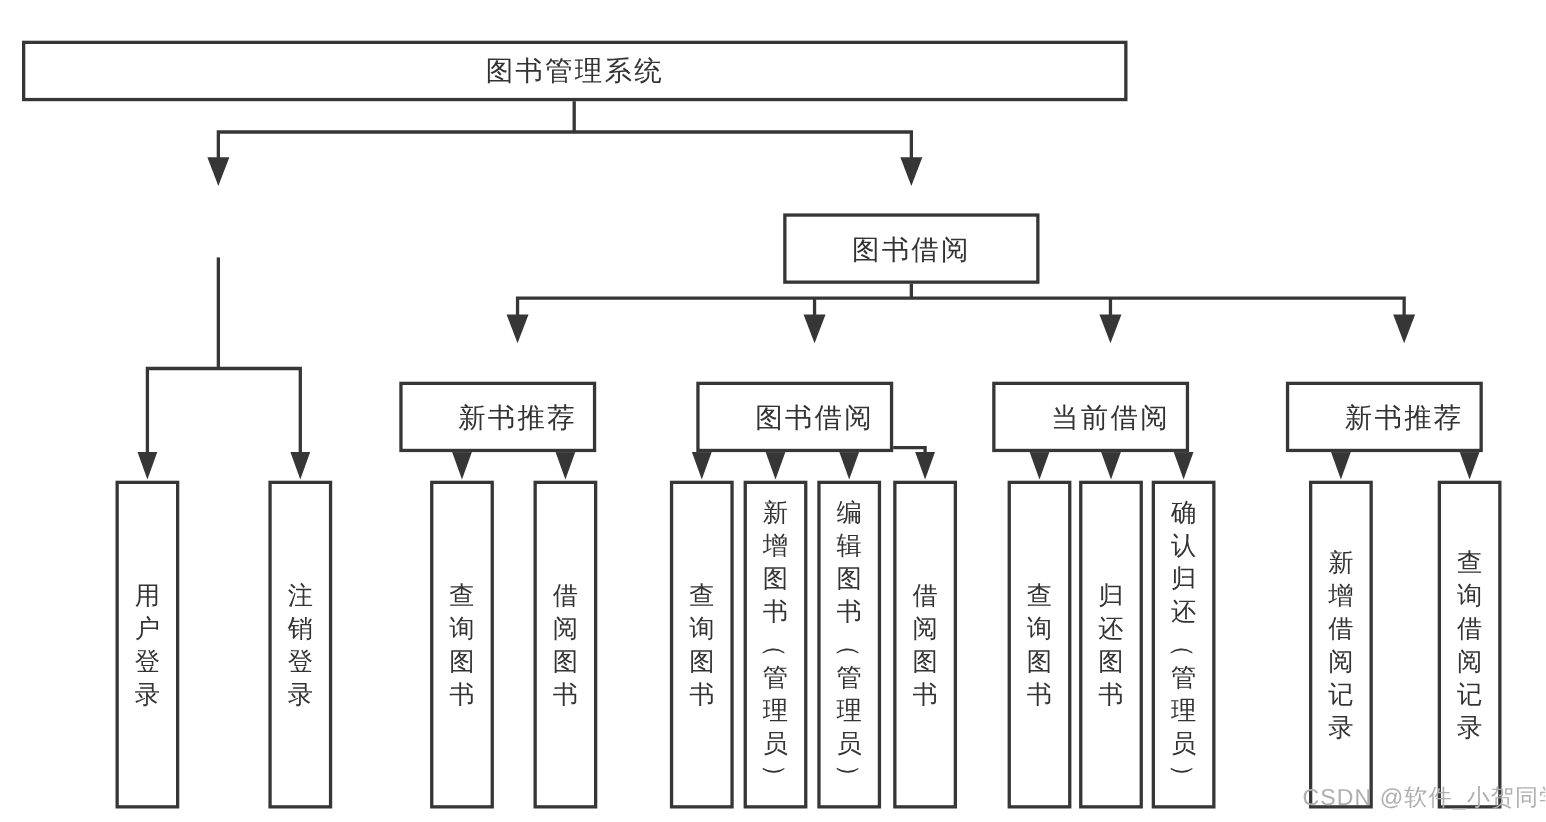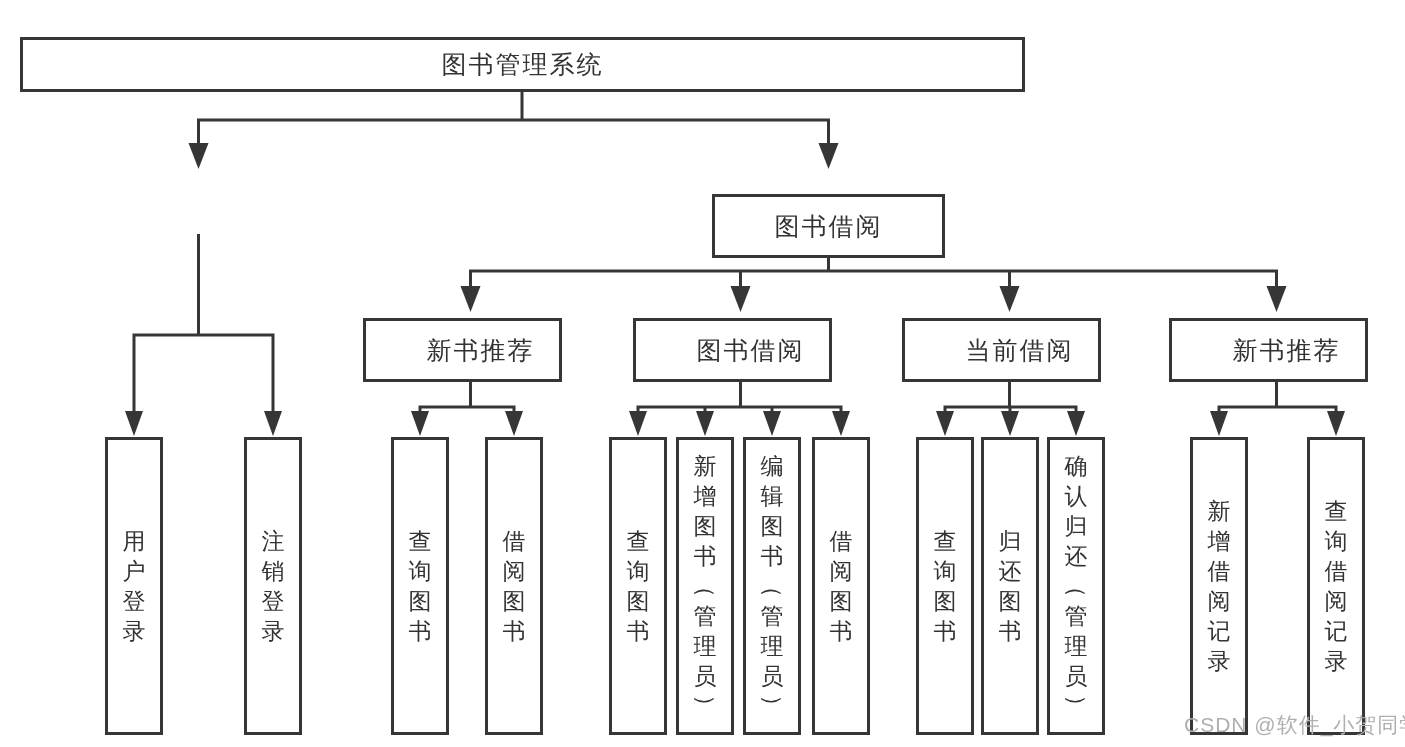--- a/index.html
+++ b/index.html
@@ -8,21 +8,21 @@
     font-family:"Liberation Sans","DejaVu Sans",sans-serif;color:#333333;
   }
   svg.connectors{position:absolute;left:0;top:0;z-index:1;}
   .box{
     position:absolute;background:#ffffff;border:3px solid #363636;box-sizing:border-box;
     display:flex;align-items:center;justify-content:center;z-index:2;
   }
   .h-node{font-size:25px;letter-spacing:2px;white-space:nowrap;margin-top:24px;}
   .root{left:20px;top:13px;width:1005px;height:55px;}
   .lvl2{top:170px;width:233px;height:64px;}
-  .lvl3{top:294px;width:199px;height:64px;padding-left:36px;}
+  .lvl3{top:323px;width:179px;height:64px;padding-left:36px;}
   .leaf{top:437px;width:58px;height:298px;font-size:23px;}
   .vtext{display:block;}
   .vch{display:block;line-height:30px;text-align:center;}
   .vch.rot{transform:rotate(90deg);}
   .watermark{
     position:absolute;left:1184px;top:711px;z-index:5;
     font-size:21px;letter-spacing:1px;color:#afafaf;white-space:nowrap;
   }
 </style>
 </head>

